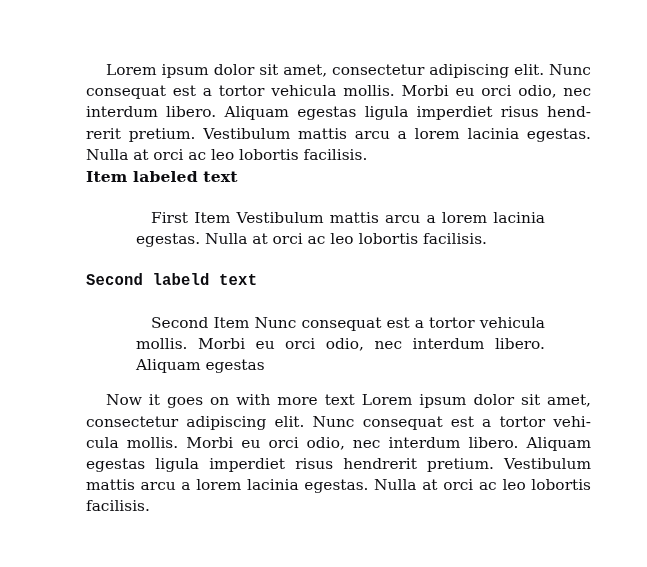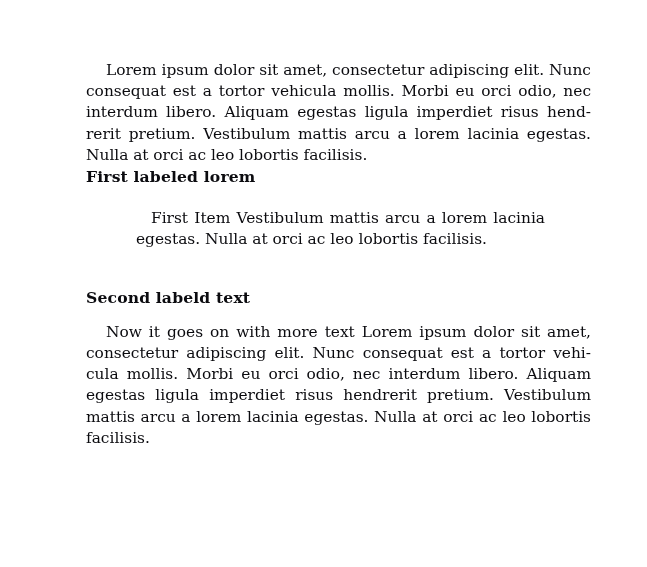--- a/index.html
+++ b/index.html
@@ -46,21 +46,22 @@
     margin: 0;
     font-size: 15.6px;
     line-height: 21.2px;
     font-weight: bold;
     text-align: left;
     text-indent: 0;
     letter-spacing: 0.15px;
   }
 
   .heading-spaced {
-    margin-top: 36px;
+    margin-top: 20px;
+    font-family: Liberation Mono, monospace;
   }
 
   
   .quote {
     margin: 12px;
     margin-left: 50px;
     margin-right: 46px;
     font-size: 15.4px;
     line-height: 21.2px;
     text-align: justify;
@@ -82,23 +83,24 @@
   }
 </style>
 </head>
 <body>
 
 <div class="page">
   <div class="doc-body">
 
     <p class="para">Lorem ipsum dolor sit amet, consectetur adipiscing elit. Nunc consequat est a tortor vehicula mollis. Morbi eu orci odio, nec interdum libero. Aliquam egestas ligula imperdiet risus hend­rerit pretium. Vestibulum mattis arcu a lorem lacinia egestas. Nulla at orci ac leo lobortis facilisis.</p>
 
-    <p class="heading">First labeled lorem</p>
+    <p class="heading">Item labeled text</p>
 
     <p class="quote quote-first">First Item Vestibulum mattis arcu a lorem laci­nia egestas. Nulla at orci ac leo lobortis facilisis.</p>
 
     <p class="heading heading-spaced">Second labeld text</p>
 
+    <p class="quote quote-second">Second Item Nunc consequat est a tortor vehicu­la mollis. Morbi eu orci odio, nec interdum libero. Aliquam egestas</p>
 
     <p class="para para-final">Now it goes on with more text Lorem ipsum dolor sit amet, consectetur adipiscing elit. Nunc consequat est a tortor vehi­cula mollis. Morbi eu orci odio, nec interdum libero. Aliquam egestas ligula imperdiet risus hendrerit pretium. Vestibulum mattis arcu a lorem lacinia egestas. Nulla at orci ac leo lobor­tis facilisis.</p>
 
   </div>
 </div>
 
 </body></html>

